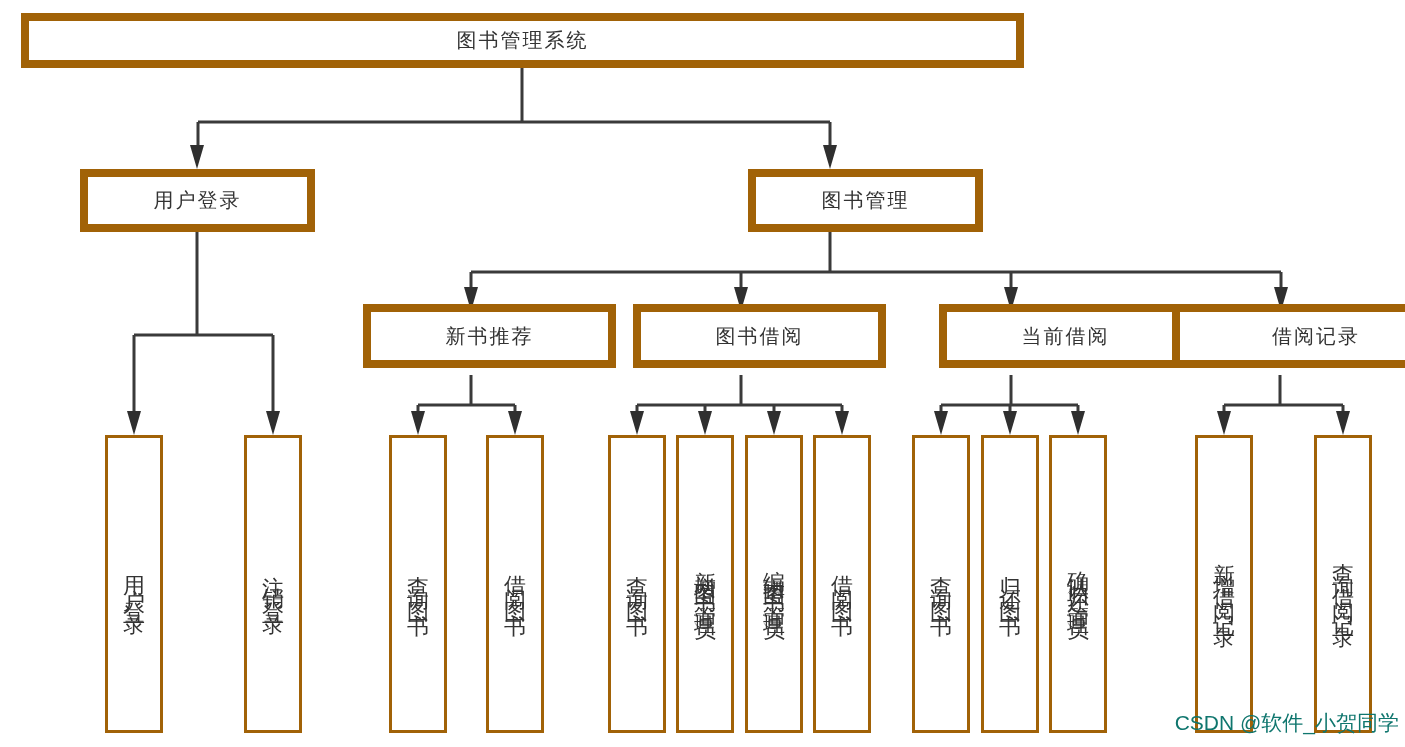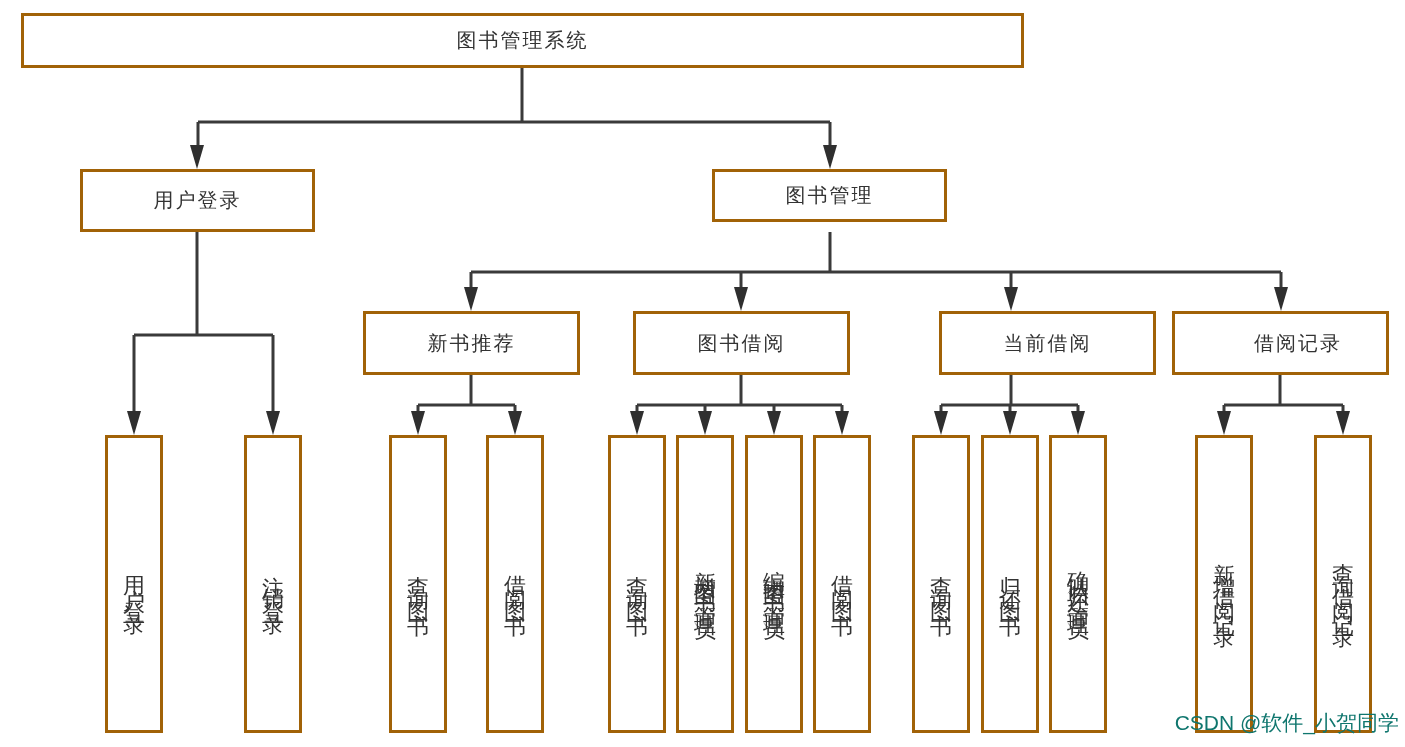--- a/index.html
+++ b/index.html
@@ -19,36 +19,36 @@
     position: absolute;
     left: 0; top: 0;
     width: 1405px;
     height: 747px;
     z-index: 1;
   }
   .box {
     position: absolute;
     box-sizing: border-box;
     background: #ffffff;
-    border: 3px solid #a16207;
+    border: 8px solid #a16207;
     display: flex;
     align-items: center;
     justify-content: center;
     color: #333333;
     z-index: 2;
   }
   .h-label {
     font-size: 20px;
     letter-spacing: 2px;
     white-space: nowrap;
   }
   .root  { left: 21px;  top: 13px;  width: 1003px; height: 55px; }
   .lvl2a { left: 80px;  top: 169px; width: 235px;  height: 63px; }
-  .lvl2b { left: 712px; top: 169px; width: 235px;  height: 53px; }
-  .lvl3  { top: 311px; width: 217px; height: 64px; }
+  .lvl2b { left: 748px; top: 169px; width: 235px;  height: 63px; }
+  .lvl3  { top: 304px; width: 253px; height: 64px; }
   .l3-0 { left: 363px; }
   .l3-1 { left: 633px; }
   .l3-2 { left: 903px; margin-left: 36px; }
   .l3-3 { left: 1172px; padding-left: 35px; }
   .leaf { top: 435px; width: 58px; height: 298px; border-width: 3px; }
   .leaf span {
     writing-mode: vertical-rl;
     text-orientation: mixed;
     font-size: 22px;
     line-height: 1;

